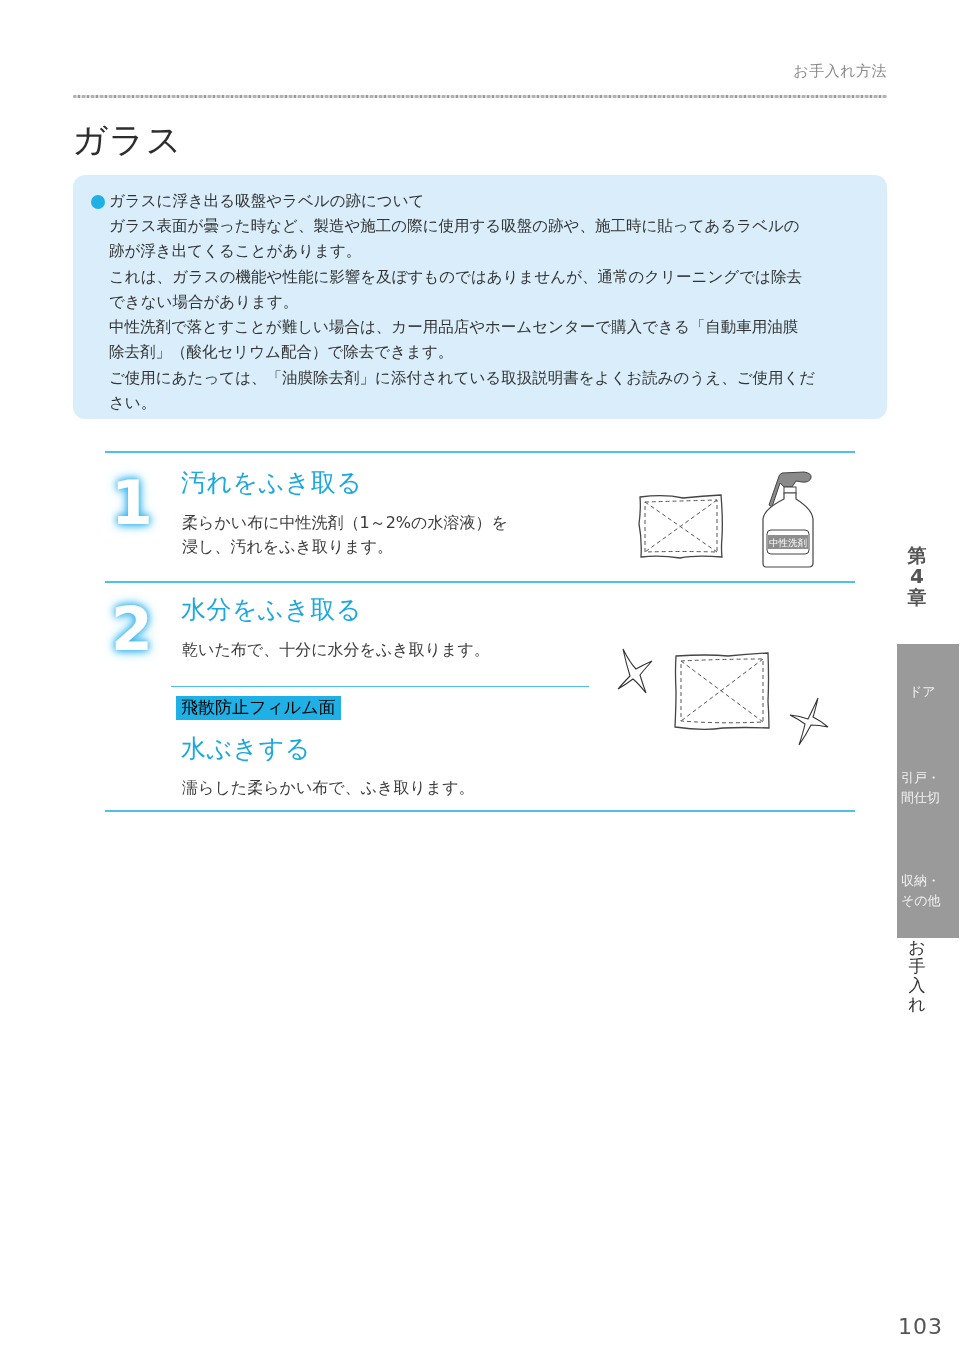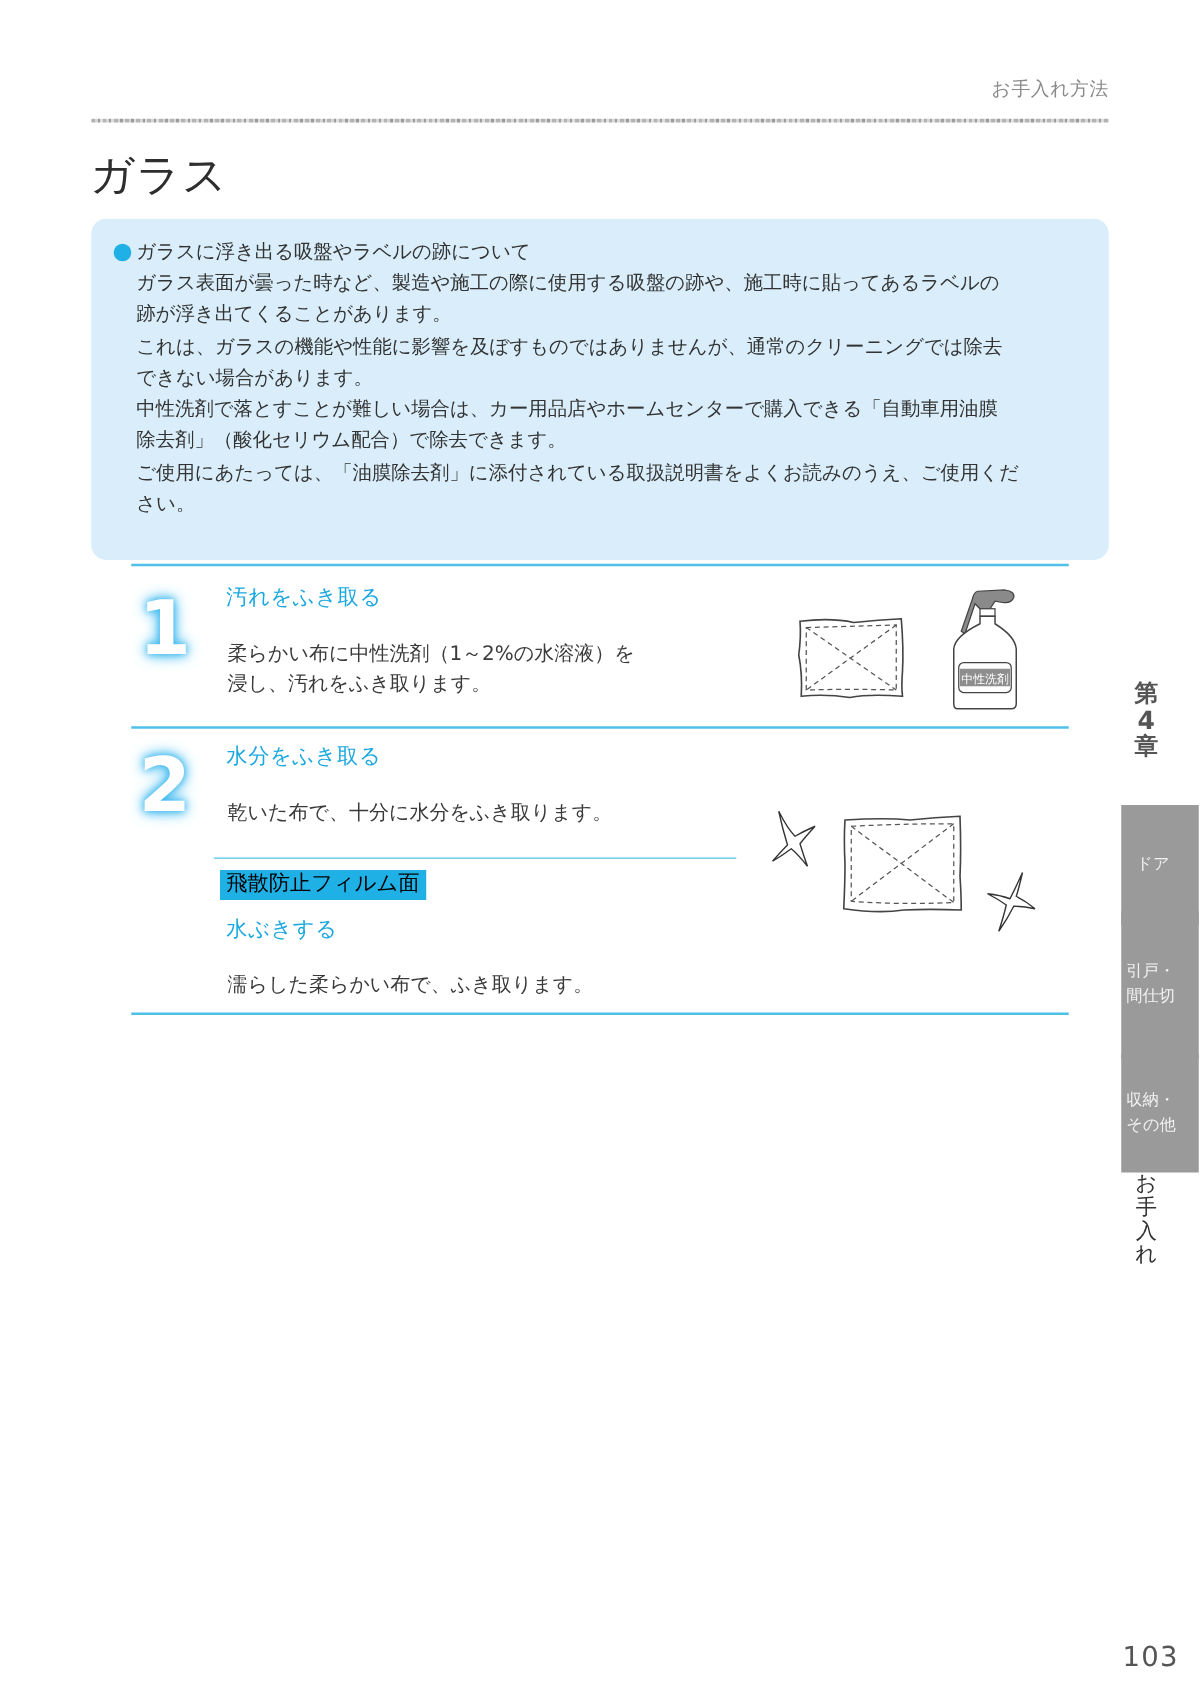--- a/index.html
+++ b/index.html
@@ -5,34 +5,34 @@
     * { box-sizing: border-box; margin: 0; padding: 0; }
     html, body { width: 960px; height: 1358px; background: #ffffff; overflow: hidden; }
     body { position: relative; font-family: "DejaVu Sans", "Liberation Sans", sans-serif; color: #3a3a3a; }
 
     .section-label { position: absolute; top: 62px; right: 73px; font-size: 15px; color: #8a8a8a; letter-spacing: 0.5px; }
     .header-rule { position: absolute; left: 73px; top: 95px; width: 814px; height: 3px;
       background: repeating-linear-gradient(90deg, #9a9a9a 0 3px, #c8c8c8 3px 5px, #7a7a7a 5px 7px, #d4d4d4 7px 9px);
       opacity: 0.75; border-radius: 1px; }
     .page-title { position: absolute; left: 72px; top: 117px; font-size: 35px; color: #2e2e2e; font-weight: normal; letter-spacing: 1px; font-family: Liberation Mono, monospace; }
 
-    .note-box { position: absolute; left: 73px; top: 175px; width: 814px; height: 273px; background: #d9eefa; border-radius: 12px; padding: 14px 18px 0 18px; }
+    .note-box { position: absolute; left: 73px; top: 175px; width: 814px; height: 244px; background: #d9eefa; border-radius: 12px; padding: 14px 18px 0 18px; }
     .note-head { display: flex; align-items: center; font-size: 15.5px; line-height: 25px; color: #333; }
     .note-bullet { width: 14px; height: 14px; border-radius: 50%; background: #1fb0e6; margin-right: 4px; flex: 0 0 auto; }
     .note-body { margin-left: 18px; font-size: 15.5px; line-height: 25.3px; color: #333; }
     .note-body p { margin: 0; }
 
     .steps { position: absolute; left: 105px; top: 451px; width: 750px; }
     .step-rule { height: 2px; background: #4fc1e9; }
     .step-rule.sub { height: 1px; margin-left: 66px; width: 418px; background: #4fc1e9; }
     .step { position: relative; }
     .step-num { position: absolute; left: 6px; font-size: 60px; font-weight: bold; color: #ffffff;
       font-family: "DejaVu Sans", "Liberation Sans", sans-serif;
       text-shadow: 0 0 6px #3ab6ee, 0 0 10px #53c2f2, 0 0 14px #8fd8f7; line-height: 1; }
-    .step-title { position: absolute; left: 76px; font-size: 17px; color: #1ba8df; letter-spacing: 0.5px; }
+    .step-title { position: absolute; left: 76px; font-size: 25px; color: #1ba8df; letter-spacing: 0.5px; }
     .step-text { position: absolute; left: 77px; font-size: 16px; color: #3a3a3a; line-height: 24px; }
     .tag { position: absolute; left: 71px; background: #1fb0e6; color: #000000; font-size: 17px; padding: 1px 5px 2px 5px; line-height: 21px; }
 
     .illus { position: absolute; }
 
     .side-tabs { position: absolute; left: 897px; top: 0; width: 63px; height: 1358px; }
     .chapter { position: absolute; left: 0; top: 545px; width: 40px; text-align: center; font-size: 19px; font-weight: bold; color: #555; line-height: 21px; }
     .side-tab { position: absolute; left: 0; width: 62px; background: #9a9a9a; color: #f2f2f2; font-size: 13px; line-height: 20px; padding-left: 4px; display: flex; align-items: center; }
     .side-current { position: absolute; left: 0; top: 938px; width: 40px; text-align: center; font-size: 17px; color: #333; line-height: 19px; }
 

